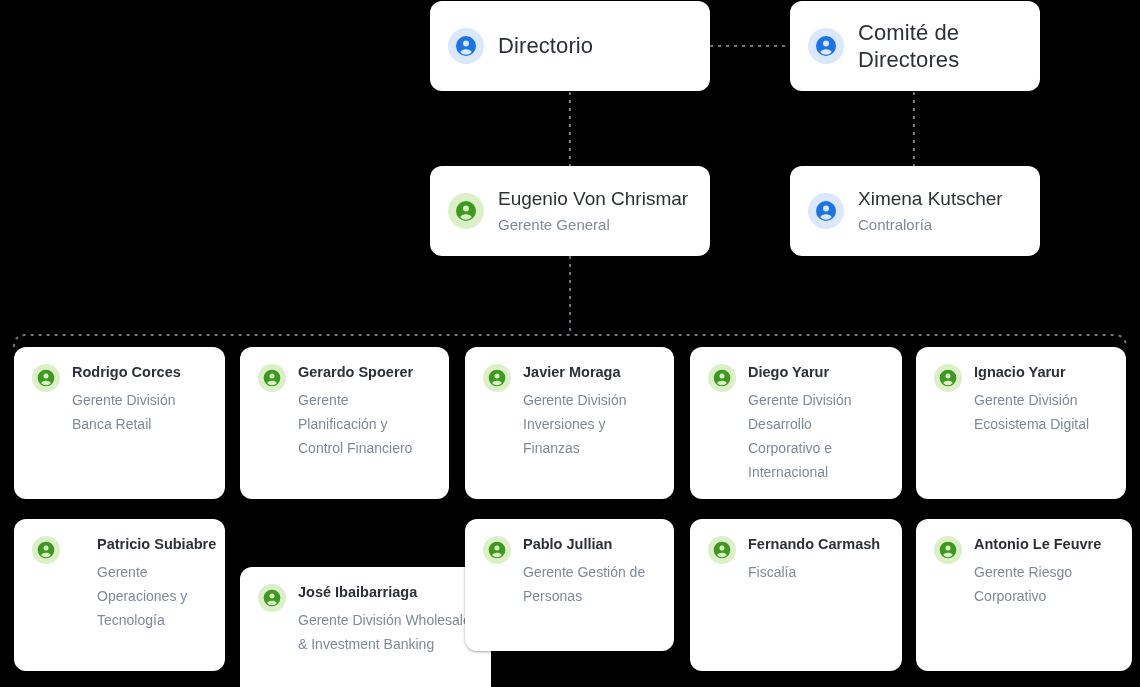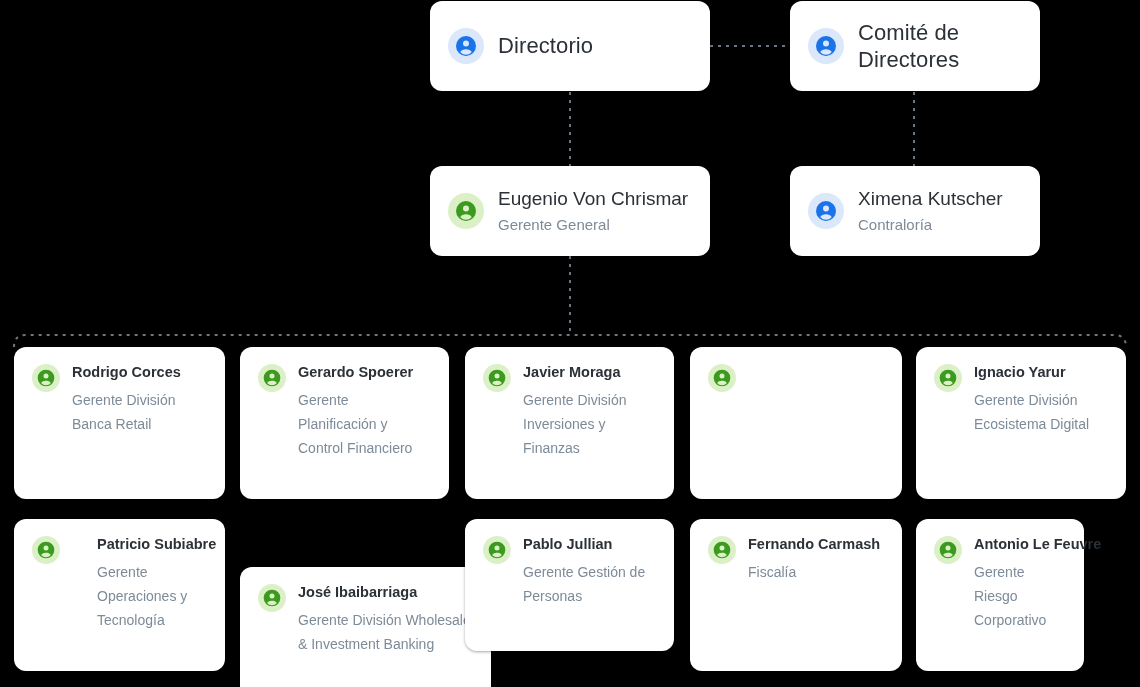--- a/index.html
+++ b/index.html
@@ -164,20 +164,24 @@
       <div class="role">Gerente División Inversiones y Finanzas</div>
     </div>
   </div>
 
   <div class="card leaf" style="left:690px;top:347px;width:212px;height:152px;">
     <span class="avatar av-green">
       <svg width="20" height="20" viewBox="0 0 24 24" fill="#3c9a1e">
         <path d="M12 2a10 10 0 100 20 10 10 0 000-20zm0 4.6a3 3 0 110 6 3 3 0 010-6zm0 14.2a7.4 7.4 0 01-5.6-2.6c.1-1.9 3.7-2.9 5.6-2.9s5.5 1 5.6 2.9A7.4 7.4 0 0112 20.8z"></path>
       </svg>
     </span>
+    <div class="txt">
+      <div class="name">Diego Yarur</div>
+      <div class="role">Gerente División Desarrollo Corporativo e Internacional</div>
+    </div>
   </div>
 
   <div class="card leaf" style="left:916px;top:347px;width:210px;height:152px;">
     <span class="avatar av-green">
       <svg width="20" height="20" viewBox="0 0 24 24" fill="#3c9a1e">
         <path d="M12 2a10 10 0 100 20 10 10 0 000-20zm0 4.6a3 3 0 110 6 3 3 0 010-6zm0 14.2a7.4 7.4 0 01-5.6-2.6c.1-1.9 3.7-2.9 5.6-2.9s5.5 1 5.6 2.9A7.4 7.4 0 0112 20.8z"></path>
       </svg>
     </span>
     <div class="txt">
       <div class="name">Ignacio Yarur</div>
@@ -226,21 +230,21 @@
       <svg width="20" height="20" viewBox="0 0 24 24" fill="#3c9a1e">
         <path d="M12 2a10 10 0 100 20 10 10 0 000-20zm0 4.6a3 3 0 110 6 3 3 0 010-6zm0 14.2a7.4 7.4 0 01-5.6-2.6c.1-1.9 3.7-2.9 5.6-2.9s5.5 1 5.6 2.9A7.4 7.4 0 0112 20.8z"></path>
       </svg>
     </span>
     <div class="txt">
       <div class="name">Fernando Carmash</div>
       <div class="role">Fiscalía</div>
     </div>
   </div>
 
-  <div class="card leaf" style="left:916px;top:519px;width:168px;height:152px;">
+  <div class="card leaf" style="left:916px;top:519px;width:216px;height:152px;">
     <span class="avatar av-green">
       <svg width="20" height="20" viewBox="0 0 24 24" fill="#3c9a1e">
         <path d="M12 2a10 10 0 100 20 10 10 0 000-20zm0 4.6a3 3 0 110 6 3 3 0 010-6zm0 14.2a7.4 7.4 0 01-5.6-2.6c.1-1.9 3.7-2.9 5.6-2.9s5.5 1 5.6 2.9A7.4 7.4 0 0112 20.8z"></path>
       </svg>
     </span>
     <div class="txt">
       <div class="name">Antonio Le Feuvre</div>
       <div class="role">Gerente Riesgo Corporativo</div>
     </div>
   </div>

